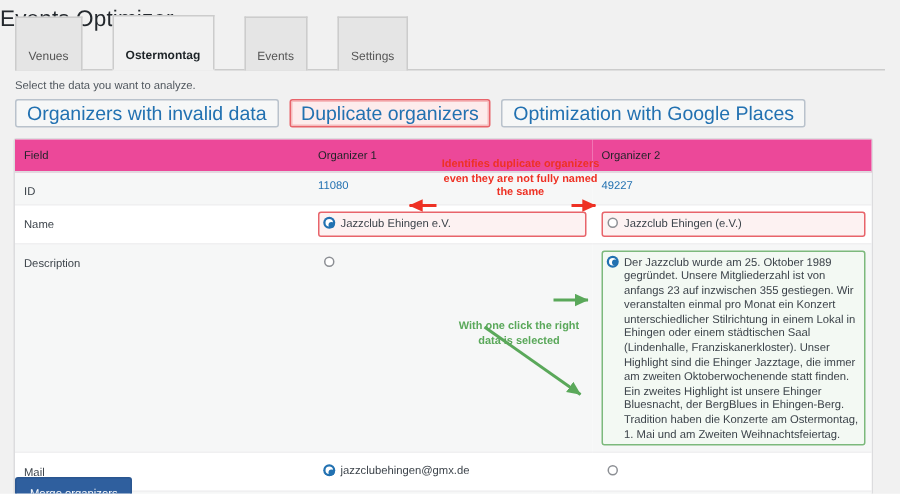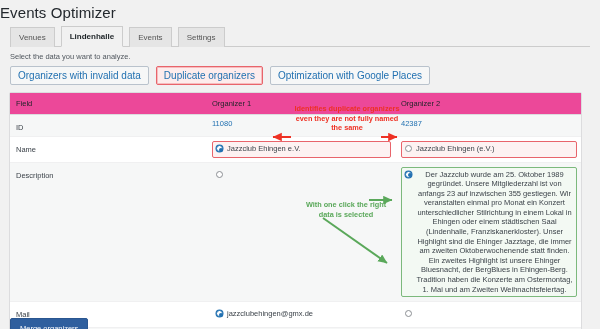--- a/index.html
+++ b/index.html
@@ -33,25 +33,25 @@
     left: 10px; top: 27px;
     height: 20px;
     display: flex;
     align-items: flex-end;
     border-bottom: 1px solid #ccc;
     width: 580px;
   }
   .tab {
     font-size: 8px;
     color: #555;
-    padding: 4px 8px 4px 8px;
+    padding: 20px 8px 4px 8px;
     background: #e5e5e5;
     border: 1px solid #ccc;
     border-bottom: none;
-    margin-right: 6px;
+    margin-right: 20px;
     line-height: 11px;
     position: relative;
     top: 1px;
     cursor: pointer;
     white-space: nowrap;
   }
   .tab.active {
     background: #f1f1f1;
     color: #1d2327;
     font-weight: 600;
@@ -67,21 +67,21 @@
   }
 
   
   .actions {
     position: absolute;
     left: 10px; top: 66px;
     display: flex;
     gap: 7px;
   }
   .btn-secondary {
-    font-size: 10px;
+    font-size: 13px;
     color: #2271b1;
     background: #f6f7f7;
     border: 1px solid #b9c2cc;
     border-radius: 2px;
     padding: 4px 7px;
     line-height: 9px;
     cursor: pointer;
     white-space: nowrap;
   }
   .btn-secondary.highlighted {
@@ -168,21 +168,21 @@
     color: #3c434a;
   }
   .opt.box-red {
     border: 1px solid #e8646b;
     background: #fdf2f2;
   }
   .opt.box-green {
     border: 1px solid #7cb97c;
     background: #f3f9f3;
   }
-  .opt.desc .otext { line-height: 9.6px; text-align: center; }
+  .opt.desc .otext { line-height: 9.6px; }
 
   
   .btn-primary {
     position: absolute;
     left: 10px; top: 318px;
     font-size: 7.5px;
     color: #ffffff;
     background: #2f5f9e;
     border: 1px solid #2a5690;
     border-radius: 2px;
@@ -216,21 +216,21 @@
 </style>
 </head>
 <body>
 
 <div id="page">
 
   <div class="page-title">Events Optimizer</div>
 
   <div class="tabs">
     <div class="tab">Venues</div>
-    <div class="tab active">Lindenhalle</div>
+    <div class="tab active">Ostermontag</div>
     <div class="tab">Events</div>
     <div class="tab">Settings</div>
   </div>
 
   <div class="intro">Select the data you want to analyze.</div>
 
   <div class="actions">
     <div class="btn-secondary">Organizers with invalid data</div>
     <div class="btn-secondary highlighted">Duplicate organizers</div>
     <div class="btn-secondary">Optimization with Google Places</div>
@@ -253,21 +253,21 @@
       <tbody>
 
         <tr class="zebra">
           <td>
             <span class="fieldlabel">ID</span>
           </td>
           <td>
             <span class="linkval">11080</span>
           </td>
           <td>
-            <span class="linkval">42387</span>
+            <span class="linkval">49227</span>
           </td>
         </tr>
 
         <tr>
           <td>
             <span class="fieldlabel">Name</span>
           </td>
           <td>
             <div class="opt box-red">
               <span class="radio checked"></span>
@@ -331,21 +331,21 @@
         </tr>
 
       </tbody>
     </table>
   </div>
 
   <div class="btn-primary">Merge organizers</div>
 
   <div class="anno anno-red" style="left:293px; top:104px; width:108px;">Identifies duplicate organizers even they are not fully named the same</div>
 
-  <div class="anno anno-green" style="left:303px; top:184px; width:86px;margin-top:16px;">With one click the right data is selected</div>
+  <div class="anno anno-green" style="left:303px; top:196px; width:86px;margin-top:16px;">With one click the right data is selected</div>
 
   <svg class="svg-overlay" viewBox="0 0 600 329">
     <defs>
       <marker id="ah-red" markerWidth="5" markerHeight="5" refX="4.4" refY="2.1" orient="auto">
         <path d="M0,0 L4.6,2.1 L0,4.2 z" fill="#ee3124"></path>
       </marker>
       <marker id="ah-green" markerWidth="5" markerHeight="5" refX="4.4" refY="2.1" orient="auto">
         <path d="M0,0 L4.6,2.1 L0,4.2 z" fill="#5aa85a"></path>
       </marker>
     </defs>

